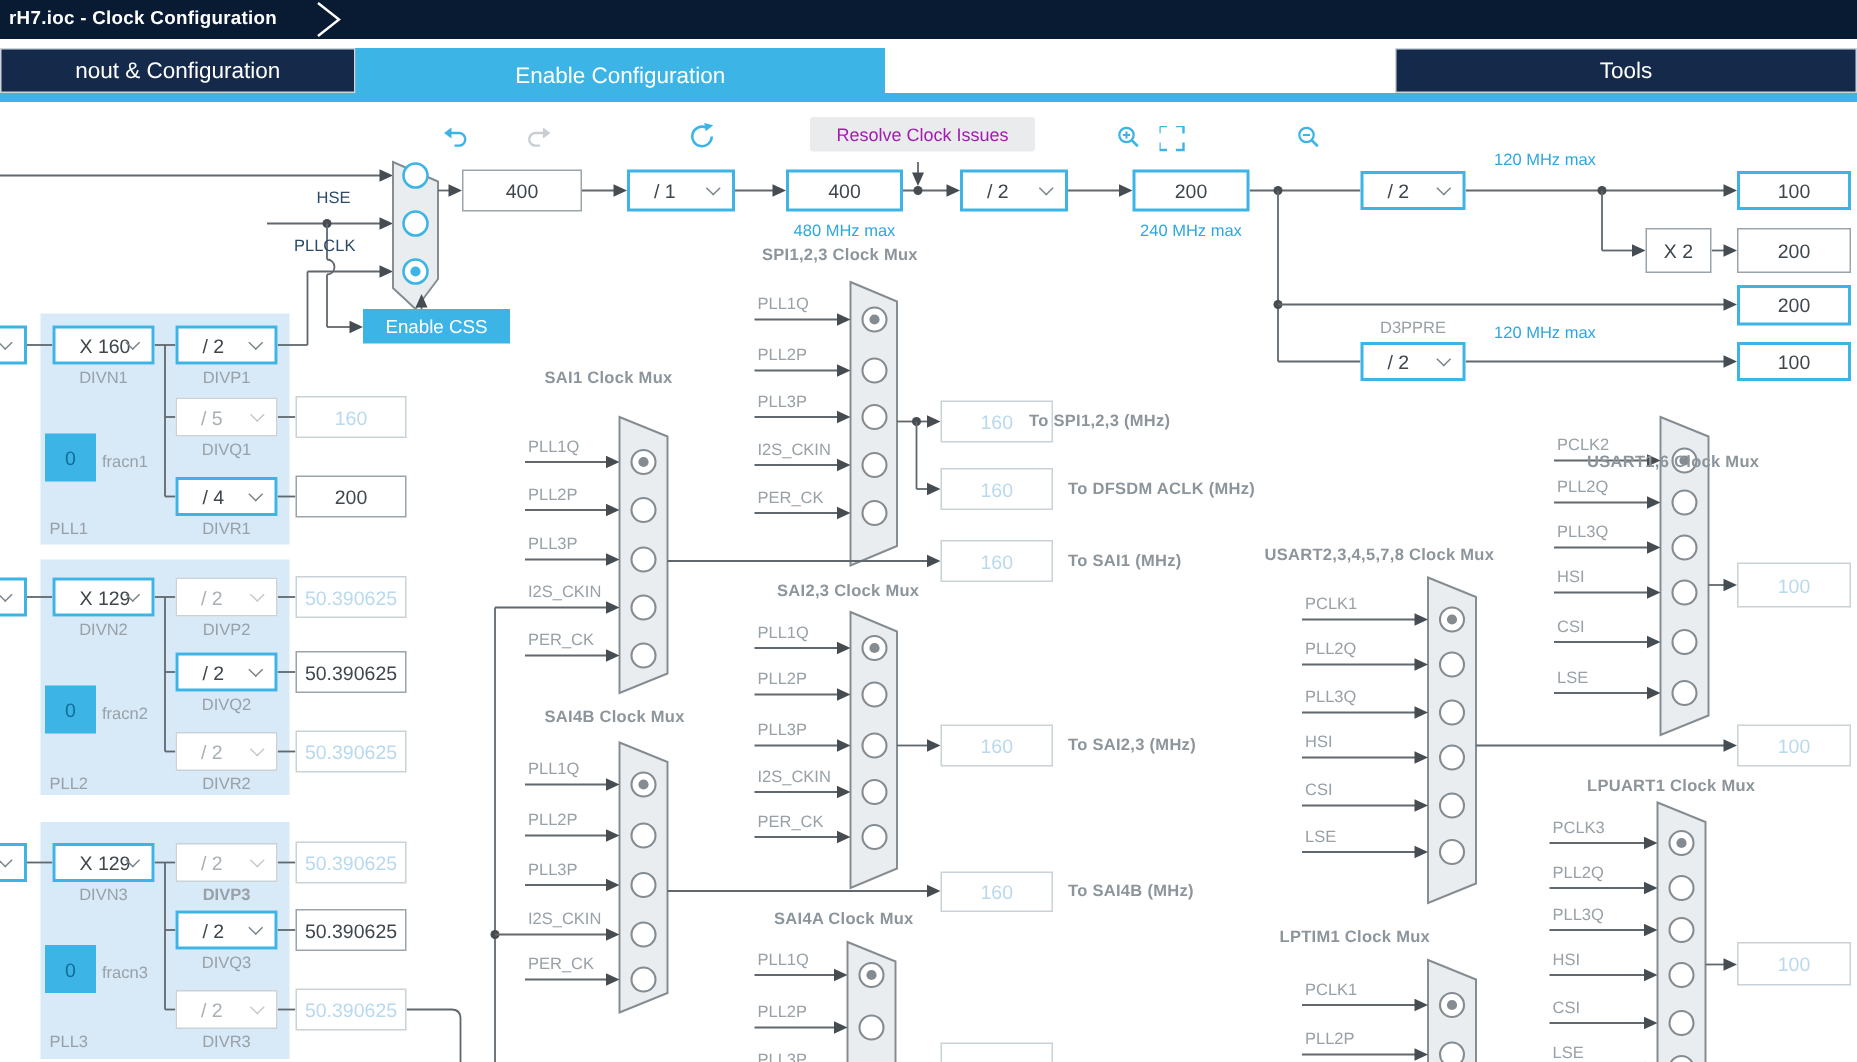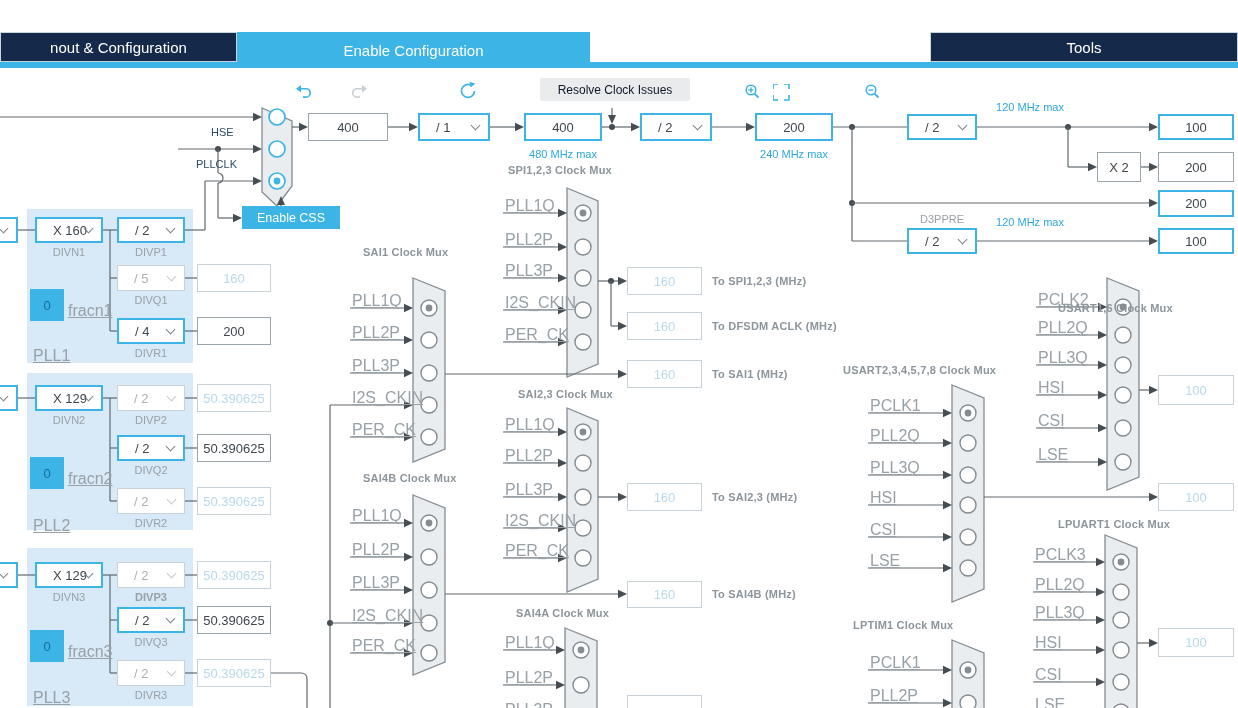--- a/index.html
+++ b/index.html
@@ -17,30 +17,30 @@
         font-size:13px;color:#3f474e;border:1px solid #9aa4ab;box-sizing:border-box;z-index:3;}
   .vbox.hl{border:2px solid #3cb4e6;}
   .vbox.dim{border:1px solid #c9d2d8;color:#b9d9ee;}
   .dd{justify-content:flex-start;padding-left:16px;}
   .dd .chev{position:absolute;right:9px;top:50%;width:6px;height:6px;border-right:1.6px solid #7a858c;
             border-bottom:1.6px solid #7a858c;transform:translateY(-72%) rotate(45deg);}
   .dd.on{border:2px solid #3cb4e6;}
   .dd.off{border:1px solid #c9d2d8;color:#a9b1b7;}
   .dd.off .chev{border-color:#c2cad0;}
   .note{position:absolute;color:#2ea7e0;font-size:11px;text-align:center;z-index:3;}
-  .lbl{position:absolute;color:#98a1a7;font-size:16px;white-space:nowrap;z-index:3;text-decoration:underline;}
+  .lbl{position:absolute;color:#98a1a7;font-size:11px;white-space:nowrap;z-index:3;}
   .lblc{position:absolute;color:#98a1a7;font-size:11px;text-align:center;z-index:3;}
   .lblb{position:absolute;color:#8c959b;font-size:11px;font-weight:bold;white-space:nowrap;letter-spacing:.2px;z-index:3;}
   .navylbl{position:absolute;color:#2c4a68;font-size:11px;white-space:nowrap;z-index:3;}
   .pllbg{position:absolute;background:#d8e9f8;z-index:0;}
   .fracn{position:absolute;background:#3cb4e6;color:#136d99;font-size:13px;display:flex;align-items:center;
          justify-content:center;z-index:3;}
   .btn-css{position:absolute;background:#3cb4e6;color:#fff;font-size:12.5px;display:flex;align-items:center;
            justify-content:center;z-index:4;}
-  #resolve{position:absolute;left:540px;top:78px;width:150px;height:23px;background:#e9ebed;color:#0f172a;
+  #resolve{position:absolute;left:540px;top:78px;width:150px;height:23px;background:#e9ebed;color:#a21caf;
            font-size:12px;display:flex;align-items:center;justify-content:center;border-radius:2px;z-index:3;}
   .icon{position:absolute;z-index:3;}
   #wirewrap{position:absolute;left:0;top:0;width:1238px;height:708px;z-index:1;}
   #wirewrap svg{position:absolute;left:0;top:0;}
   .wire{stroke:#60686e;stroke-width:1.2;fill:none;}
   .ah{fill:#454c52;stroke:none;}
   .jdot{fill:#454c52;stroke:none;}
   .mux{fill:#e9edf0;stroke:#848c92;stroke-width:1.3;}
   .radio{fill:#fff;stroke:#848c92;stroke-width:1.4;}
   .radio.sys{stroke:#3cb4e6;stroke-width:1.7;}
@@ -294,20 +294,26 @@
         <polygon class="ah" points="618,589.8 627,594 618,598.2"></polygon>
         <line class="wire" x1="1139" y1="390" x2="1150" y2="390"></line>
         <polygon class="ah" points="1149,385.8 1158,390 1149,394.2"></polygon>
         <line class="wire" x1="984" y1="497" x2="1150" y2="497"></line>
         <polygon class="ah" points="1149,492.8 1158,497 1149,501.2"></polygon>
         <line class="wire" x1="1137" y1="643" x2="1150" y2="643"></line>
         <polygon class="ah" points="1149,638.8 1158,643 1149,647.2"></polygon>
       </svg>
     </div>
 
+  <div id="titlebar">
+    <span id="window-title">rH7.ioc - Clock Configuration</span>
+    <svg class="abs" style="left:208px;top:0;" width="30" height="26">
+      <polyline points="4,2 18,13 4,24" fill="none" stroke="#ffffff" stroke-width="1.6"></polyline>
+    </svg>
+  </div>
 
   <div id="tabbar">
     <div id="tabstrip"></div>
   <div class="tab" style="left: 0px; width: 237px;">nout &amp; Configuration</div>
       <div class="tab active" style="left: 237px; width: 353px;">Enable Configuration</div>
       <div class="tab" style="left: 930px; width: 308px;">Tools</div>
     </div>
 
   <div id="resolve">Resolve Clock Issues</div>
 <div class="icon" style="left: 296px; top: 85px;"><svg width="18" height="15">
@@ -540,21 +546,21 @@
       <span class="chev"></span>
     </div>
     <div class="lblc" style="left: 117px; top: 689px; width: 68px;">DIVR3</div>
     <div class="vbox dim" style="left: 197px; top: 659px; width: 74px; height: 28px;">
       <span>50.390625</span>
     </div>
     <div class="lbl" style="left: 33px; top: 689px;">PLL3</div>
     <div class="vbox dim" style="left: 627px; top: 267px; width: 75px; height: 28px;">
       <span>160</span>
     </div>
-    <div class="lblb" style="left: 712px; top: 274.5px;">To SPI1,2,3 (MHz)</div>
+    <div class="lblb" style="left: 686px; top: 274.5px;">To SPI1,2,3 (MHz)</div>
     <div class="vbox dim" style="left: 627px; top: 312px; width: 75px; height: 28px;">
       <span>160</span>
     </div>
     <div class="lblb" style="left: 712px; top: 319.5px;">To DFSDM ACLK (MHz)</div>
     <div class="vbox dim" style="left: 627px; top: 360px; width: 75px; height: 28px;">
       <span>160</span>
     </div>
     <div class="lblb" style="left: 712px; top: 367.5px;">To SAI1 (MHz)</div>
     <div class="vbox dim" style="left: 627px; top: 483px; width: 75px; height: 28px;">
       <span>160</span>

